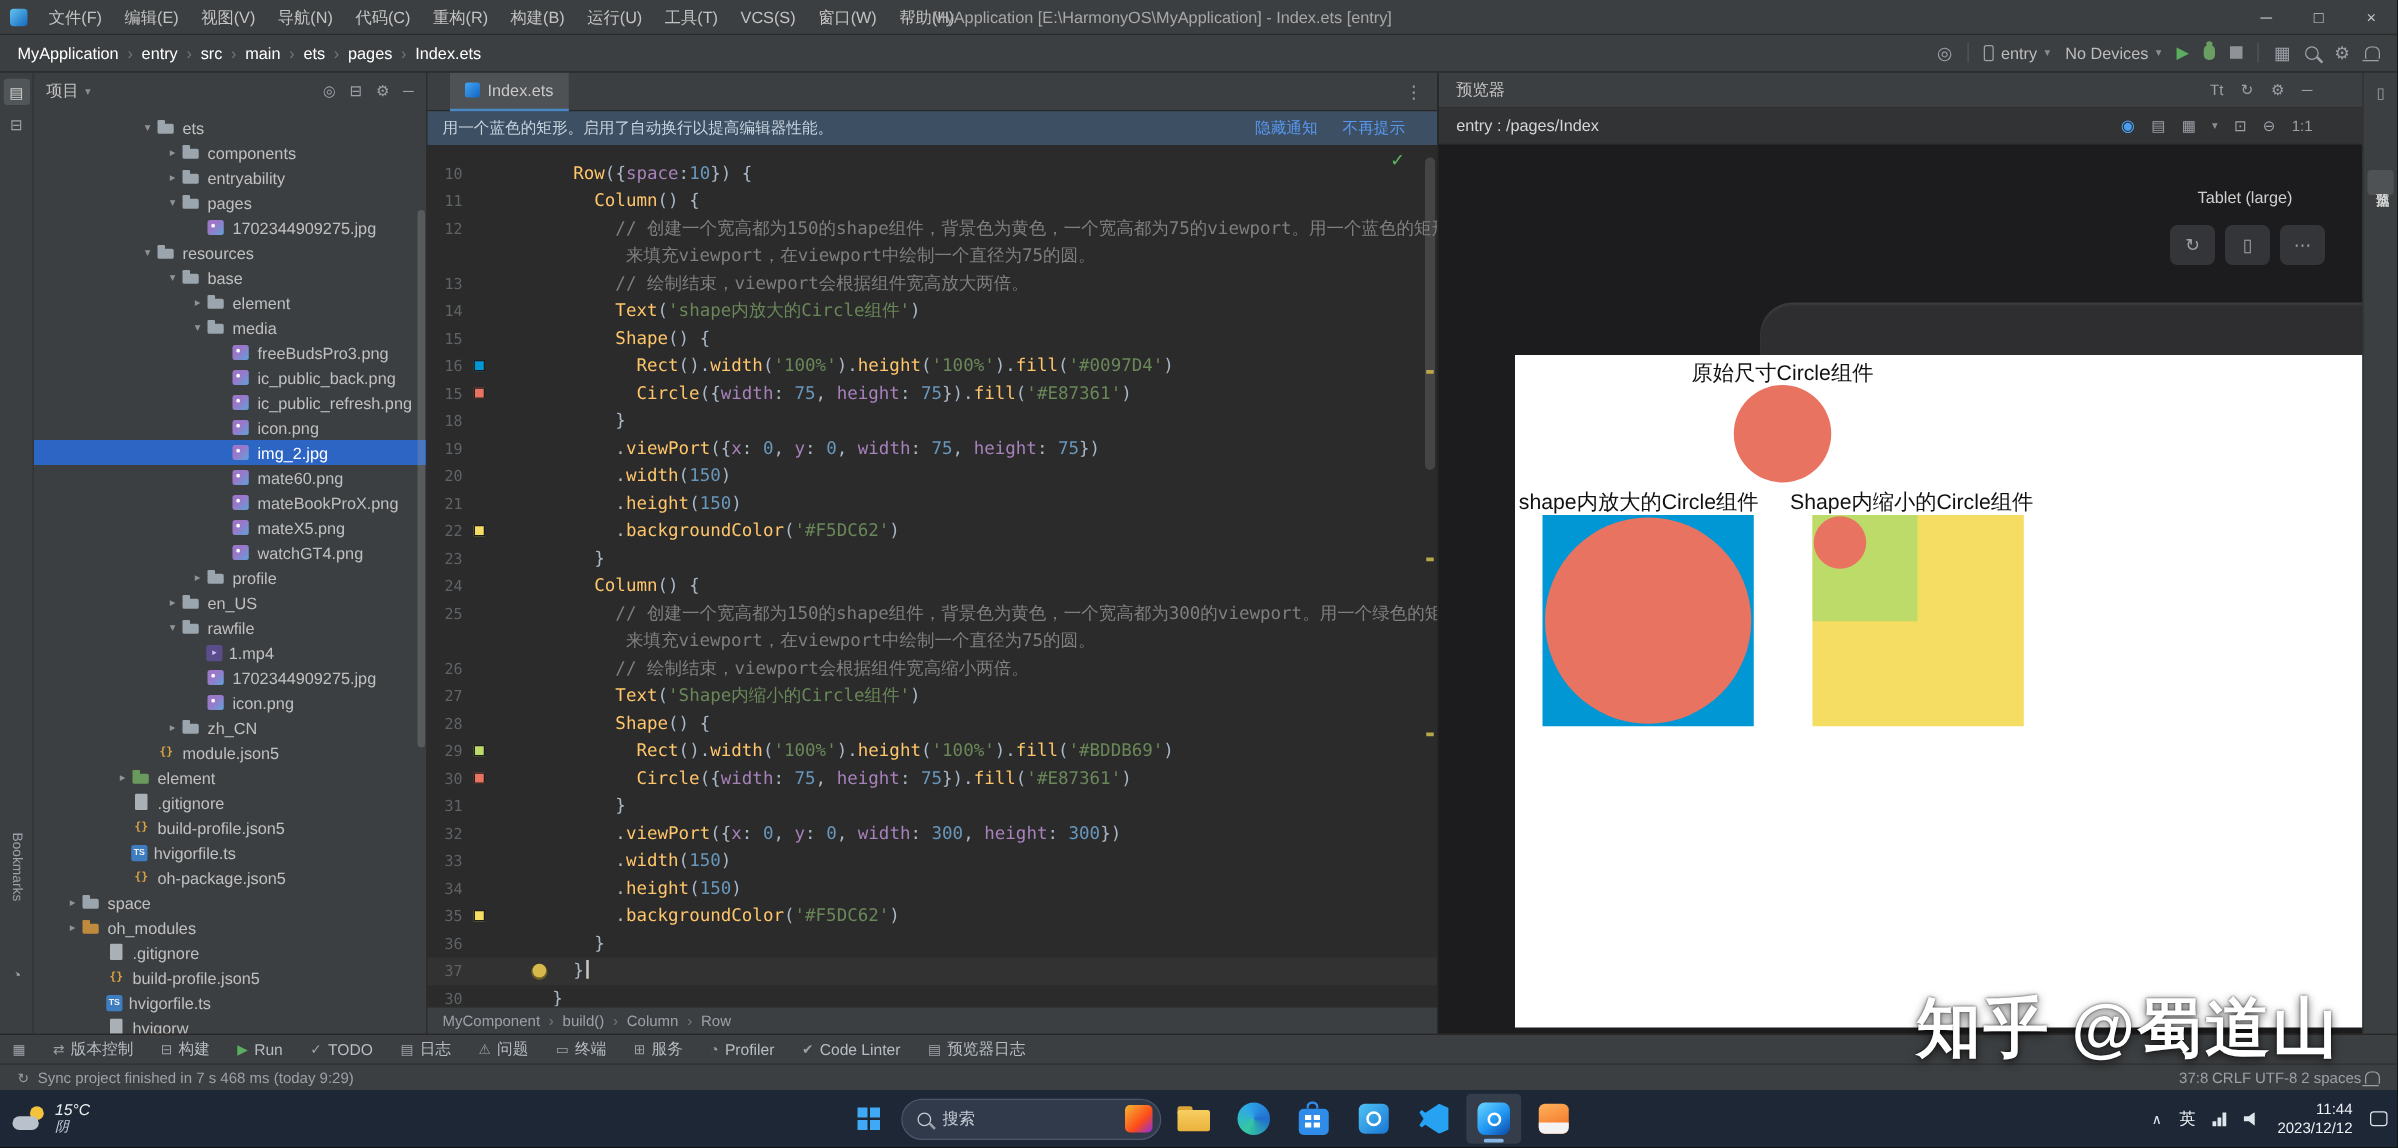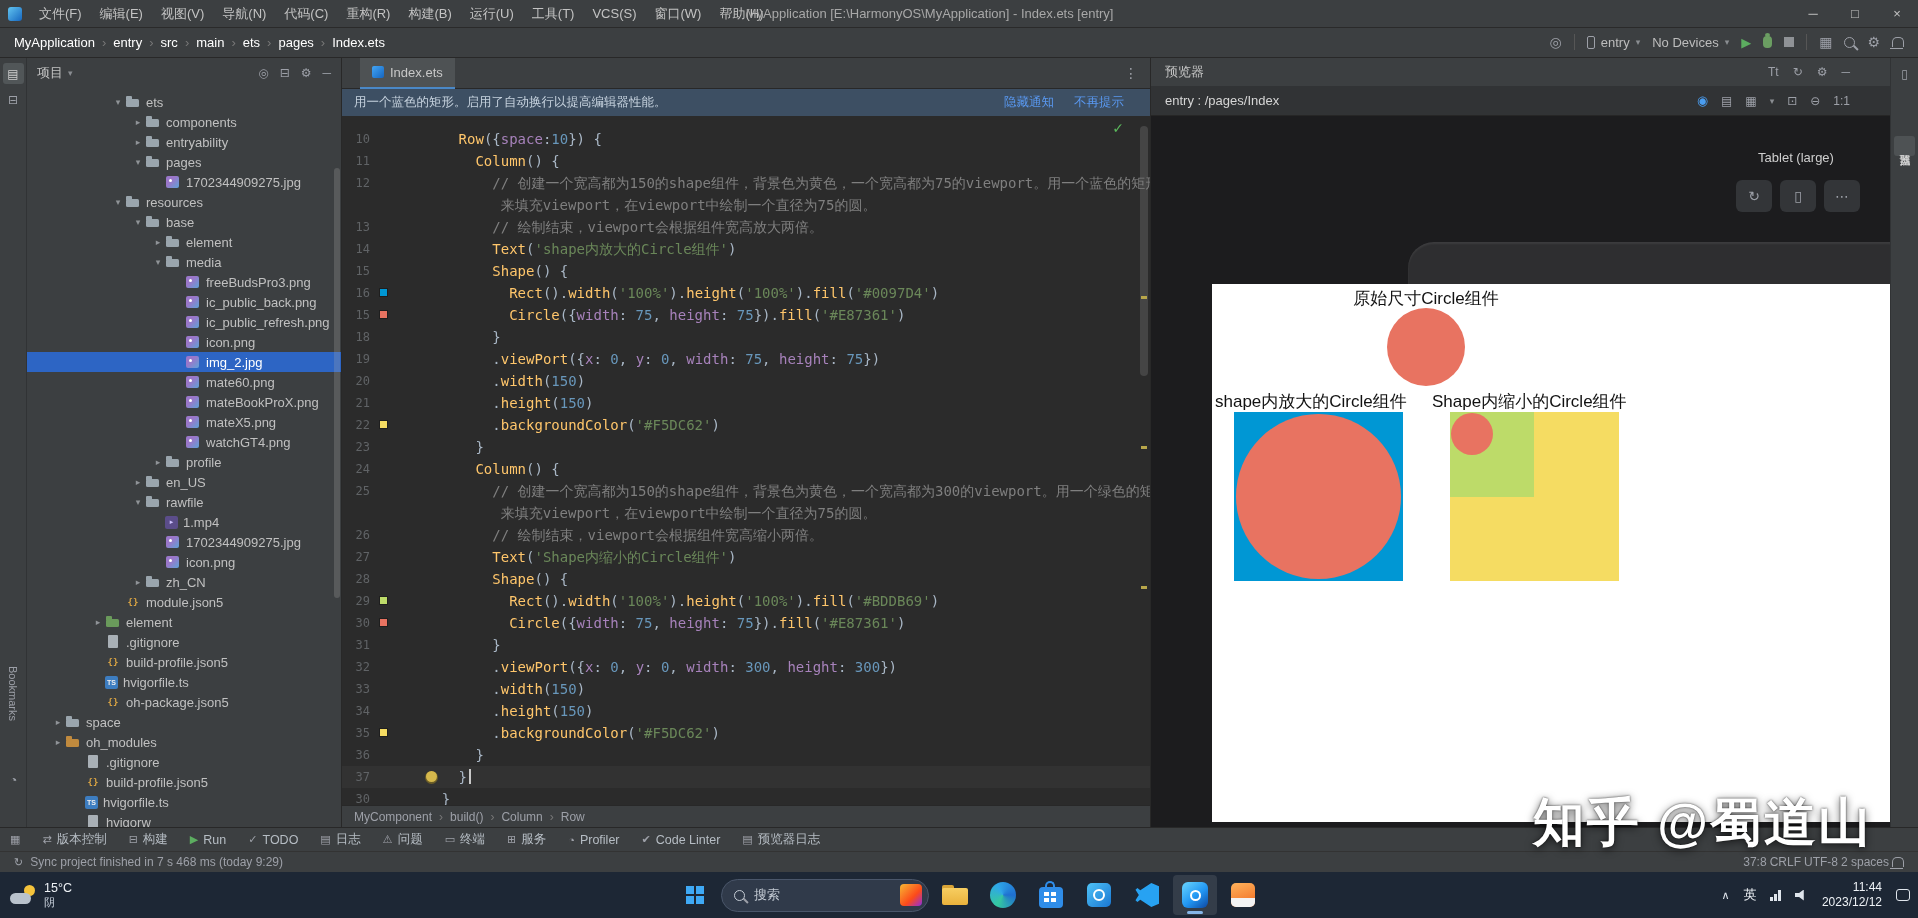--- a/index.html
+++ b/index.html
@@ -138,21 +138,21 @@
   .sb-info{position:absolute;left:0;top:851px;width:1918px;height:21px;background:#3c3f41;
            border-top:1px solid #333;display:flex;align-items:center;padding:0 14px;box-sizing:border-box;
            font-size:12px;color:#9da0a8;z-index:10;}
   .sb-right{margin-left:auto;display:flex;gap:3px;align-items:center;}
   
   .taskbar{position:absolute;left:0;top:872px;width:1918px;height:46px;background:#1d2735;z-index:30;}
   .weather{position:absolute;left:10px;top:0;height:46px;display:flex;align-items:center;gap:8px;}
   .wicon{width:26px;height:20px;position:relative;}
   .wicon::before{content:'';position:absolute;right:1px;top:0;width:11px;height:11px;border-radius:50%;background:#f5c33b;}
   .wicon::after{content:'';position:absolute;left:0;bottom:1px;width:21px;height:11px;border-radius:6px;background:#b9c2cc;}
-  .wtext{line-height:1.2;}
+  .wtext{line-height:1.2;font-style:italic;}
   .wtemp{color:#eef2f6;font-size:12.5px;}
   .wdesc{color:#c2cbd6;font-size:11px;}
   .tb-center{position:absolute;left:673px;top:0;height:46px;display:flex;align-items:center;gap:4px;}
   .tb-slot{width:44px;height:40px;display:flex;align-items:center;justify-content:center;position:relative;border-radius:4px;}
   .tb-slot.active{background:rgba(255,255,255,0.10);}
   .under{position:absolute;bottom:1px;left:14px;width:16px;height:3px;border-radius:2px;background:#86b6e8;}
   .win-logo{width:18px;height:18px;display:grid;grid-template-columns:1fr 1fr;grid-template-rows:1fr 1fr;gap:2px;}
   .win-logo span{background:#3fa9f5;}
   .searchpill{width:208px;height:33px;border-radius:17px;background:#303a4a;border:1px solid #4a566a;
               display:flex;align-items:center;gap:9px;padding:0 6px 0 12px;box-sizing:border-box;color:#c6cdd6;}

